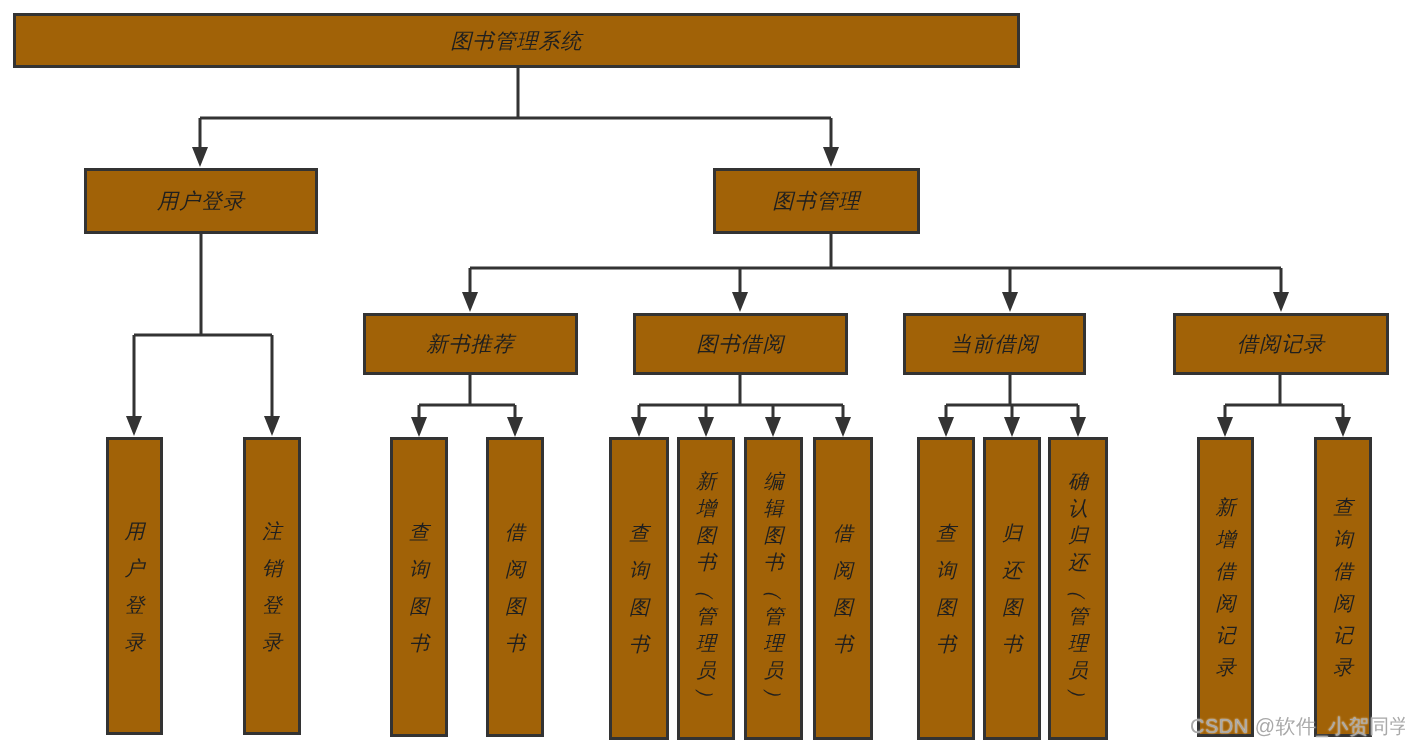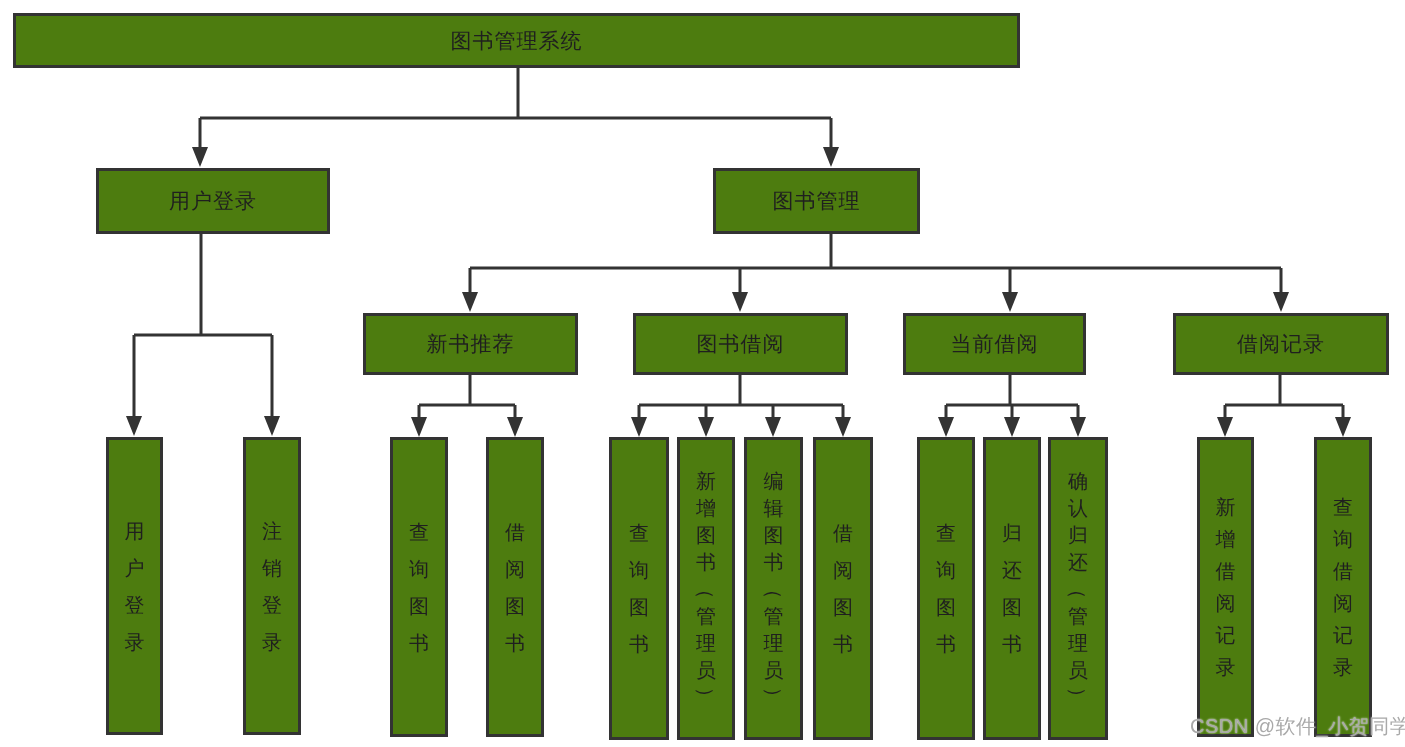--- a/index.html
+++ b/index.html
@@ -20,25 +20,26 @@
     left: 0;
     top: 0;
     width: 1405px;
     height: 747px;
     pointer-events: none;
   }
   .box {
     position: absolute;
     box-sizing: border-box;
     border: 3px solid #333333;
-    background: #4d7c0f;
+    background: #a16207;
     display: flex;
     align-items: center;
     justify-content: center;
     color: #1f1f1f;
+    font-style: italic;
   }
   .hbox {
     font-size: 21px;
     letter-spacing: 1px;
     white-space: nowrap;
   }
   .root-box { font-size: 21px; }
   .vbox { padding: 4px 0; }
   .vtext {
     display: flex;
@@ -107,21 +108,21 @@
     <use href="#ah" x="1012" y="437"></use>
     <use href="#ah" x="1078" y="437"></use>
 
     <path d="M1280 375 V405 M1225 405 H1343 M1225 405 V420 M1343 405 V420" stroke="#333333" stroke-width="3" fill="none"></path>
     <use href="#ah" x="1225" y="437"></use>
     <use href="#ah" x="1343" y="437"></use>
   </svg>
 
   <div class="box hbox root-box" style="left:13px; top:13px; width:1007px; height:55px;">图书管理系统</div>
 
-  <div class="box hbox" style="left:96px; top:168px; width:234px; height:66px;">用户登录</div>
+  <div class="box hbox" style="left:84px; top:168px; width:234px; height:66px;">用户登录</div>
   <div class="box hbox" style="left:713px; top:168px; width:207px; height:66px;">图书管理</div>
 
   <div class="box hbox" style="left:633px; top:313px; width:215px; height:62px;">图书借阅</div>
   <div class="box hbox" style="left:363px; top:313px; width:215px; height:62px;">新书推荐</div>
   <div class="box hbox" style="left:903px; top:313px; width:183px; height:62px;">当前借阅</div>
   <div class="box hbox" style="left:1173px; top:313px; width:216px; height:62px;">借阅记录</div>
 
   <div class="box vbox" style="left:106px; top:437px; width:57px; height:298px;">
     <div class="vtext v4">
         <span>用</span>

